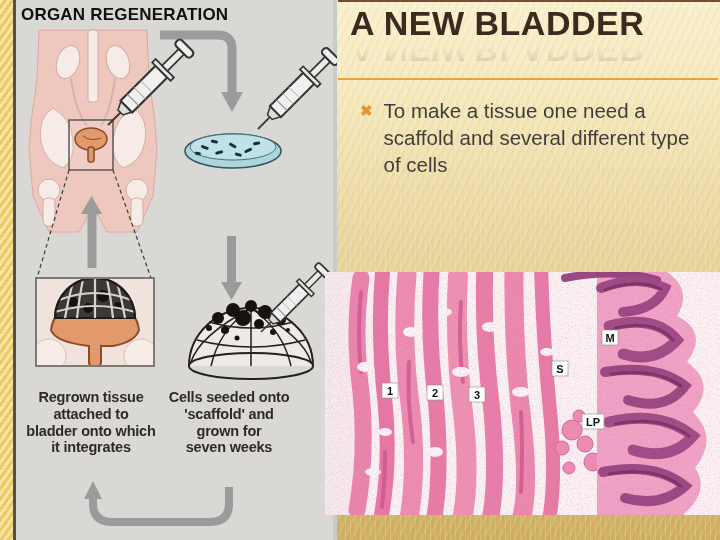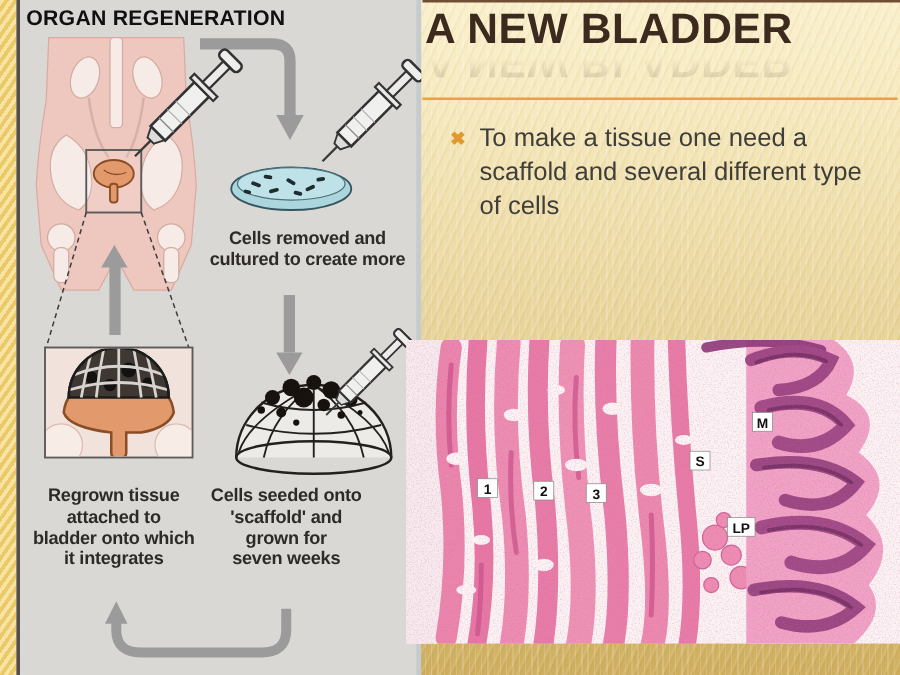--- a/index.html
+++ b/index.html
@@ -27,21 +27,21 @@
     font-weight:bold; font-size:17px; letter-spacing:0.2px; color:#101010;
   }
   .diag-caption {
     position:absolute; text-align:center; font-weight:bold; color:#2d2a27;
     font-size:14.5px; line-height:1.16; white-space:pre-line; letter-spacing:-0.2px;
   }
   .cap-cultured { left:139px; top:183px; width:188px; }
   .cap-regrown  { left:2px;  top:389px; width:152px; }
   .cap-seeded   { left:140px; top:389px; width:152px;text-align:center; }
   
-  .title-wrap { position:absolute; left:340px; top:6px; width:360px; }
+  .title-wrap { position:absolute; left:350px; top:6px; width:360px; }
   .slide-title {
     font-weight:bold; font-size:34px; letter-spacing:0.5px; color:#3b2a1d;
     line-height:1.05; white-space:nowrap;
   }
   .title-reflect {
     font-weight:bold; font-size:34px; letter-spacing:0.5px; color:#3b2a1d;
     line-height:1.05; white-space:nowrap;
     transform:scaleY(-1); margin-top:-11px; opacity:0.30;
     -webkit-mask-image:linear-gradient(to bottom, rgba(0,0,0,0.6) 0%, rgba(0,0,0,0) 55%);
             mask-image:linear-gradient(to bottom, rgba(0,0,0,0.6) 0%, rgba(0,0,0,0) 55%);
@@ -200,22 +200,20 @@
         <path d="M80,497 L80,504 Q80,522 100,522 L196,522 Q216,522 216,504 L216,487" fill="none" stroke="#9b9b9b" stroke-width="8"></path>
         <polygon points="71,499 89,499 80,481" fill="#9b9b9b"></polygon>
       </g>
 
       <use href="#syr" transform="translate(95,125) rotate(-45) scale(1.18)"></use>
       <use href="#syr" transform="translate(245,129) rotate(-45) scale(1.12)"></use>
       <use href="#syr" transform="translate(248,332) rotate(-45) scale(0.95)"></use>
     </svg>
 
     <div class="diagram-title">ORGAN REGENERATION</div>
-    <div class="diag-caption cap-cultured">Cells removed and
-cultured to create more</div>
     <div class="diag-caption cap-regrown">Regrown tissue
 attached to
 bladder onto which
 it integrates</div>
     <div class="diag-caption cap-seeded">Cells seeded onto
 'scaffold' and
 grown for
 seven weeks</div>
   </div>
 

